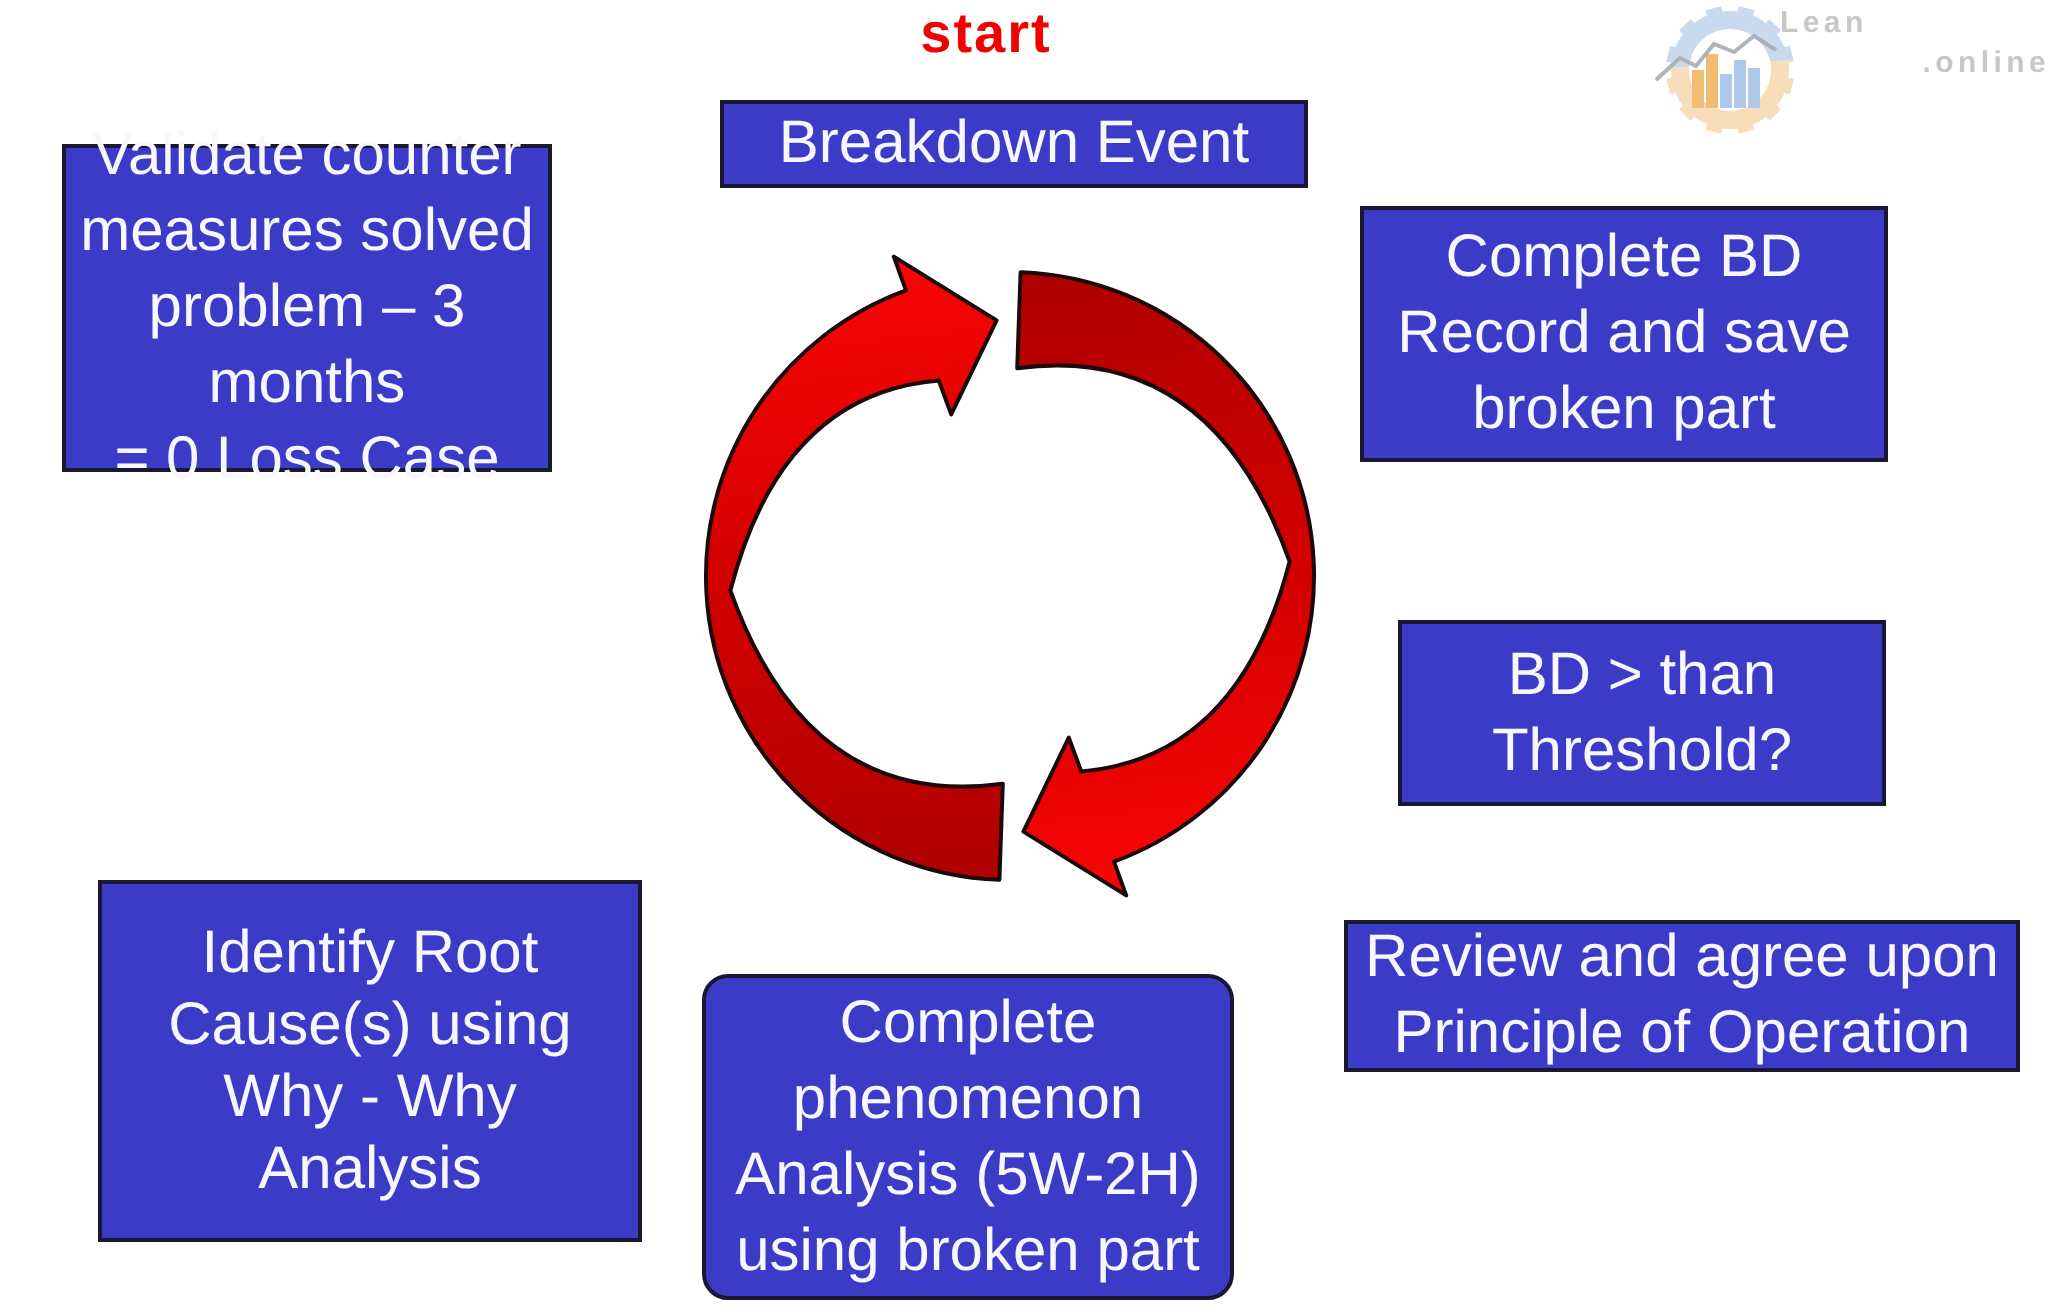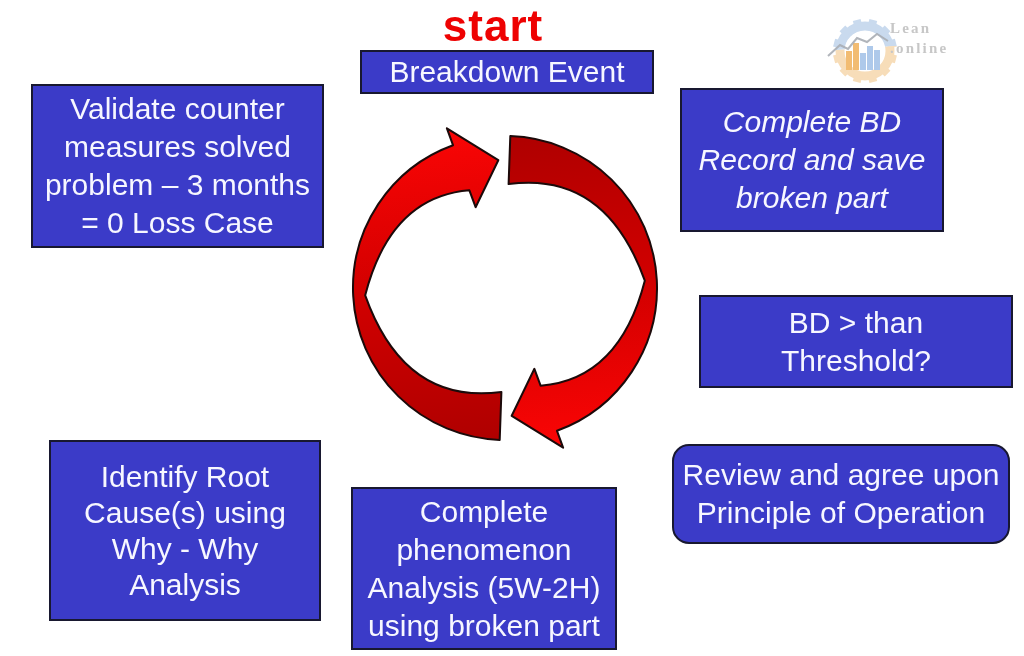--- a/index.html
+++ b/index.html
@@ -1,36 +1,36 @@
 <!DOCTYPE html>
 <html><head>
 <meta charset="utf-8">
 <style>
   html,body{margin:0;padding:0;background:#ffffff;}
   .stage{position:relative;width:1024px;height:656px;background:#ffffff;overflow:hidden;
          font-family:"Liberation Sans",sans-serif;}
   .start-label{position:absolute;left:360px;top:1px;width:266px;text-align:center;
-         font-size:44px;font-weight:bold;letter-spacing:1px;color:#ee0202;}
+         font-size:28px;font-weight:bold;letter-spacing:1px;color:#ee0202;}
   .box{position:absolute;background:#3b3bc8;border:2px solid #181830;color:#f7f7ff;
        font-size:30px;line-height:38px;display:flex;align-items:center;justify-content:center;
        text-align:center;white-space:pre-line;box-sizing:border-box;}
   .box-breakdown {left:360px;top:50px;width:294px;height:44px;}
-  .box-validate  {left:31px;top:84px;width:293px;height:164px;text-align:center;}
-  .box-complete-bd{left:680px;top:88px;width:264px;height:144px;font-style:italic;}
-  .box-threshold {left:699px;top:295px;width:314px;height:93px;}
-  .box-review    {left:672px;top:444px;width:338px;height:100px;border-radius:17px;}
-  .box-phenomenon{left:351px;top:487px;width:266px;height:163px;}
+  .box-validate  {left:31px;top:72px;width:245px;height:164px;text-align:center;}
+  .box-complete-bd{left:680px;top:103px;width:264px;height:128px;}
+  .box-threshold {left:699px;top:310px;width:244px;height:93px;}
+  .box-review    {left:672px;top:460px;width:338px;height:76px;}
+  .box-phenomenon{left:351px;top:487px;width:266px;height:163px;border-radius:13px;}
   .box-identify  {left:49px;top:440px;width:272px;height:181px;line-height:36px;}
   .box-agree     {left:3px;top:286px;width:302px;height:126px;}
   .cycle-svg{position:absolute;left:0;top:0;}
-  .logo{position:absolute;left:822px;top:16px;width:202px;height:72px;font-family:Liberation Serif, serif;}
+  .logo{position:absolute;left:822px;top:0;width:202px;height:72px;}
   .logo-gear{position:absolute;left:4px;top:1px;}
   .logo-text{position:absolute;left:68px;top:2px;width:135px;color:#c7c7c7;
              font-weight:bold;font-size:15px;line-height:20px;letter-spacing:2.2px;}
-  .logo-line3{}
+  .logo-line3{text-align:right;}
 </style>
 </head>
 <body>
 
 <div class="stage">
 
   <svg class="cycle-svg" width="1024" height="656" viewBox="0 0 1024 656">
     <defs>
       <linearGradient id="arrowGrad" gradientUnits="userSpaceOnUse" x1="500" y1="448" x2="462" y2="126">
         <stop offset="0" stop-color="#ad0000"></stop>

